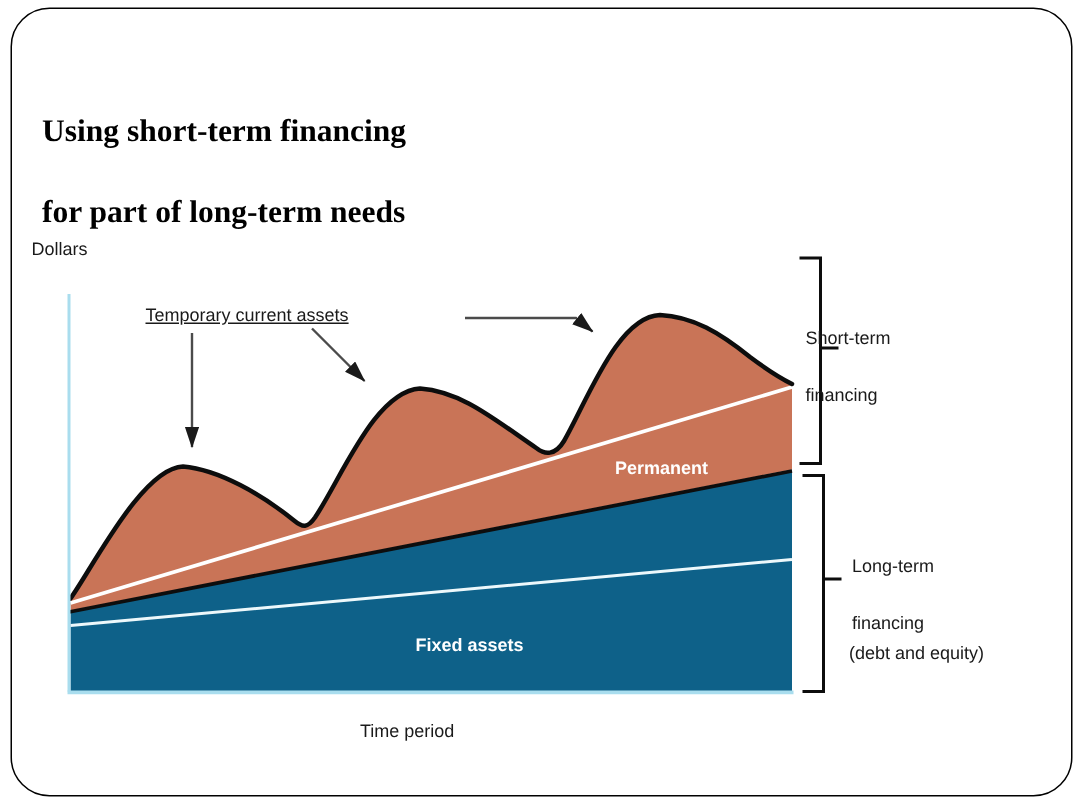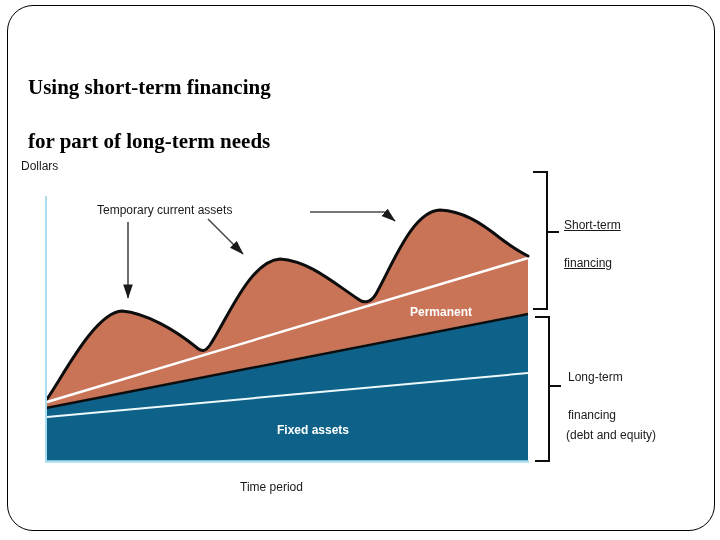--- a/index.html
+++ b/index.html
@@ -73,28 +73,28 @@
   <path d="M208 219 L243 254" fill="none" stroke-width="1.6" marker-end="url(#ah)" stroke="#4b4b4b"></path>
   <path d="M310 212 L384 212 L395 221" fill="none" stroke-width="1.6" marker-end="url(#ah)" stroke="#4b4b4b"></path>
 
   <path d="M533 172 L547 172 L547 309 L533 309 M547 232 L559 232" fill="none" stroke-width="2" stroke="#0d0d0d"></path>
 
   <path d="M535 317 L549 317 L549 461 L535 461 M549 386 L561 386" fill="none" stroke-width="2" stroke="#0d0d0d"></path>
 </svg>
 
 <div class="lbl" style="left:21px;top:157px;">Dollars</div>
 
-<div class="lbl" style="left:97px;top:201px;">Temporary current assets</div>
+<div class="lbl" style="left:97px;top:201px;text-decoration:underline;">Temporary current assets</div>
 
 <div class="lbl white" style="left:378px;top:303px;margin-left:32px;"><span>Permanent</span><br>
 </div>
 
 <div class="lbl white" style="left:277px;top:421px;">Fixed assets</div>
 
 <div class="lbl" style="left:240px;top:478px;text-align:right;">Time period</div>
 
-<div class="lbl" style="left:564px;top:216px;text-decoration:underline;"><span>Short-term</span><br>
+<div class="lbl" style="left:537px;top:216px;"><span>Short-term</span><br>
 <span>financing</span></div>
 
 <div class="lbl" style="left:568px;top:368px;"><span>Long-term</span><br>
 <span>financing</span></div>
 
 <div class="lbl" style="left:566px;top:426px;">(debt and equity)</div>
 
 </body></html>

